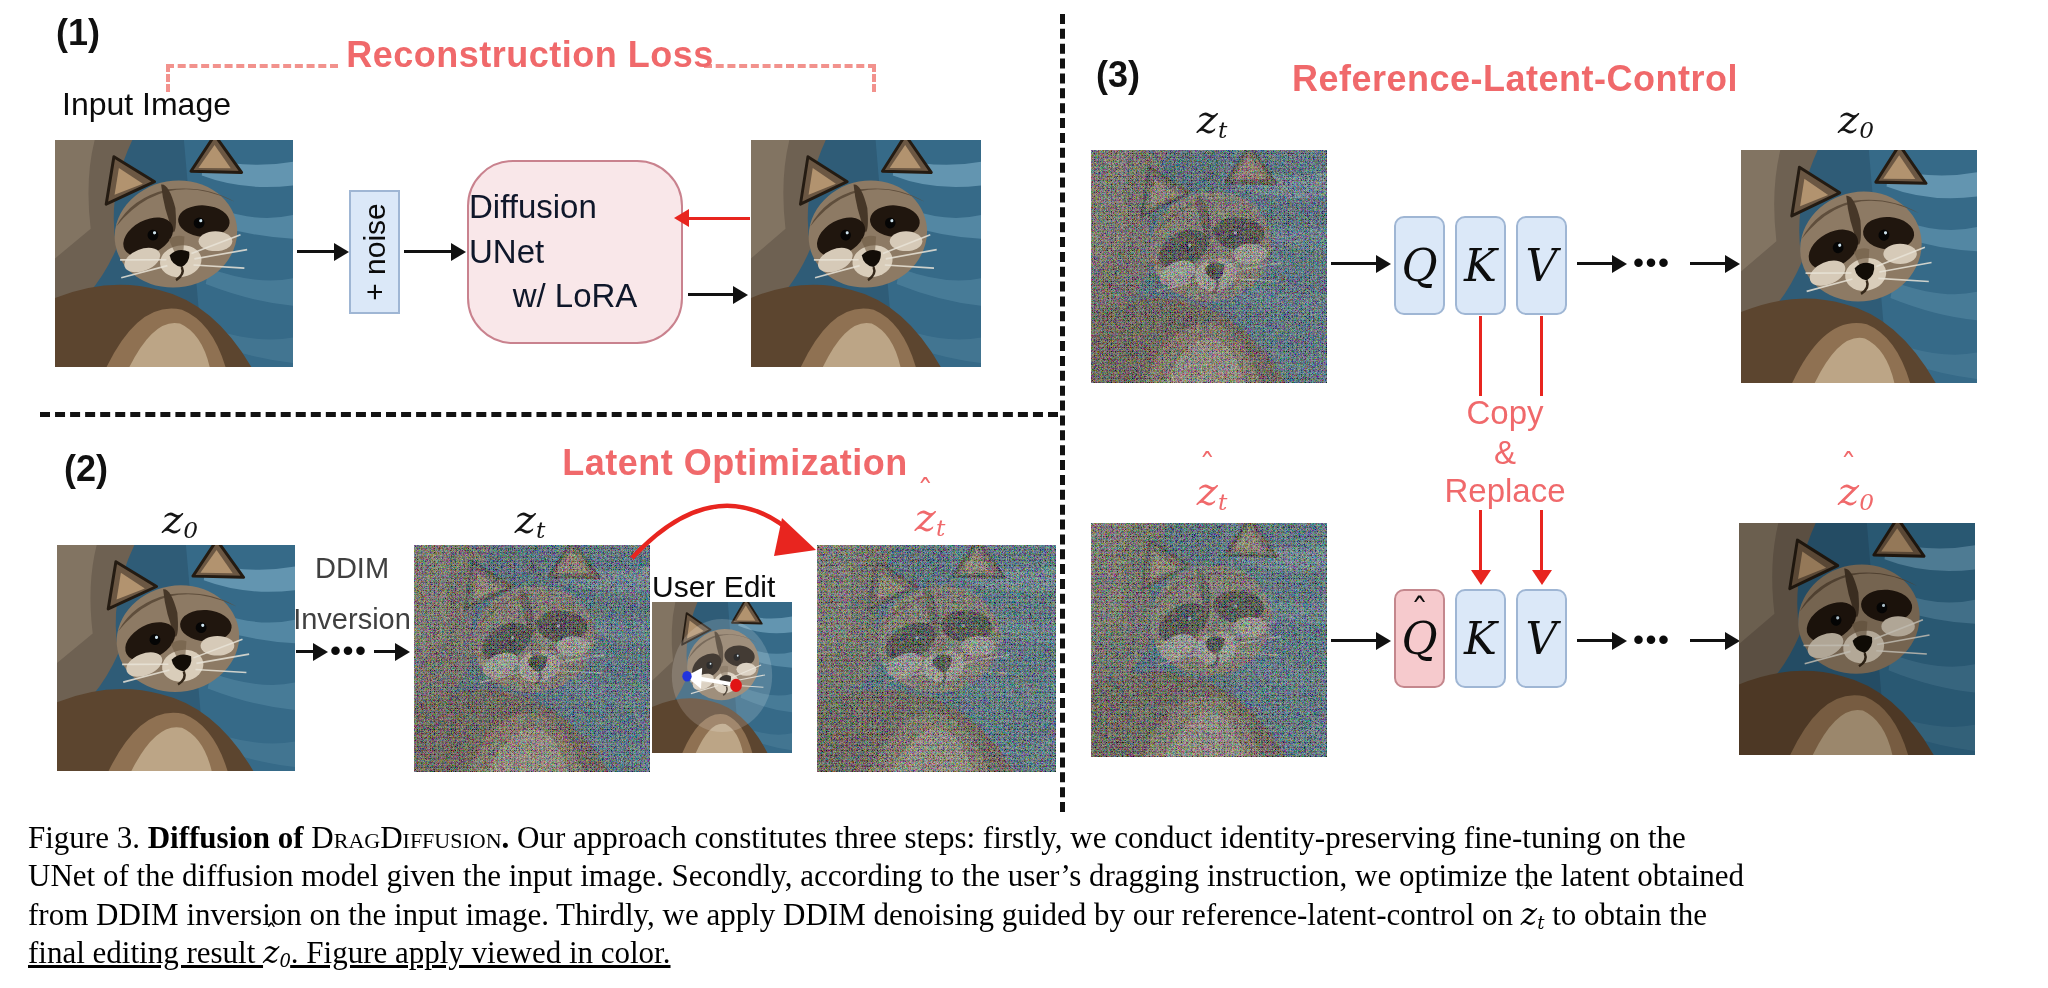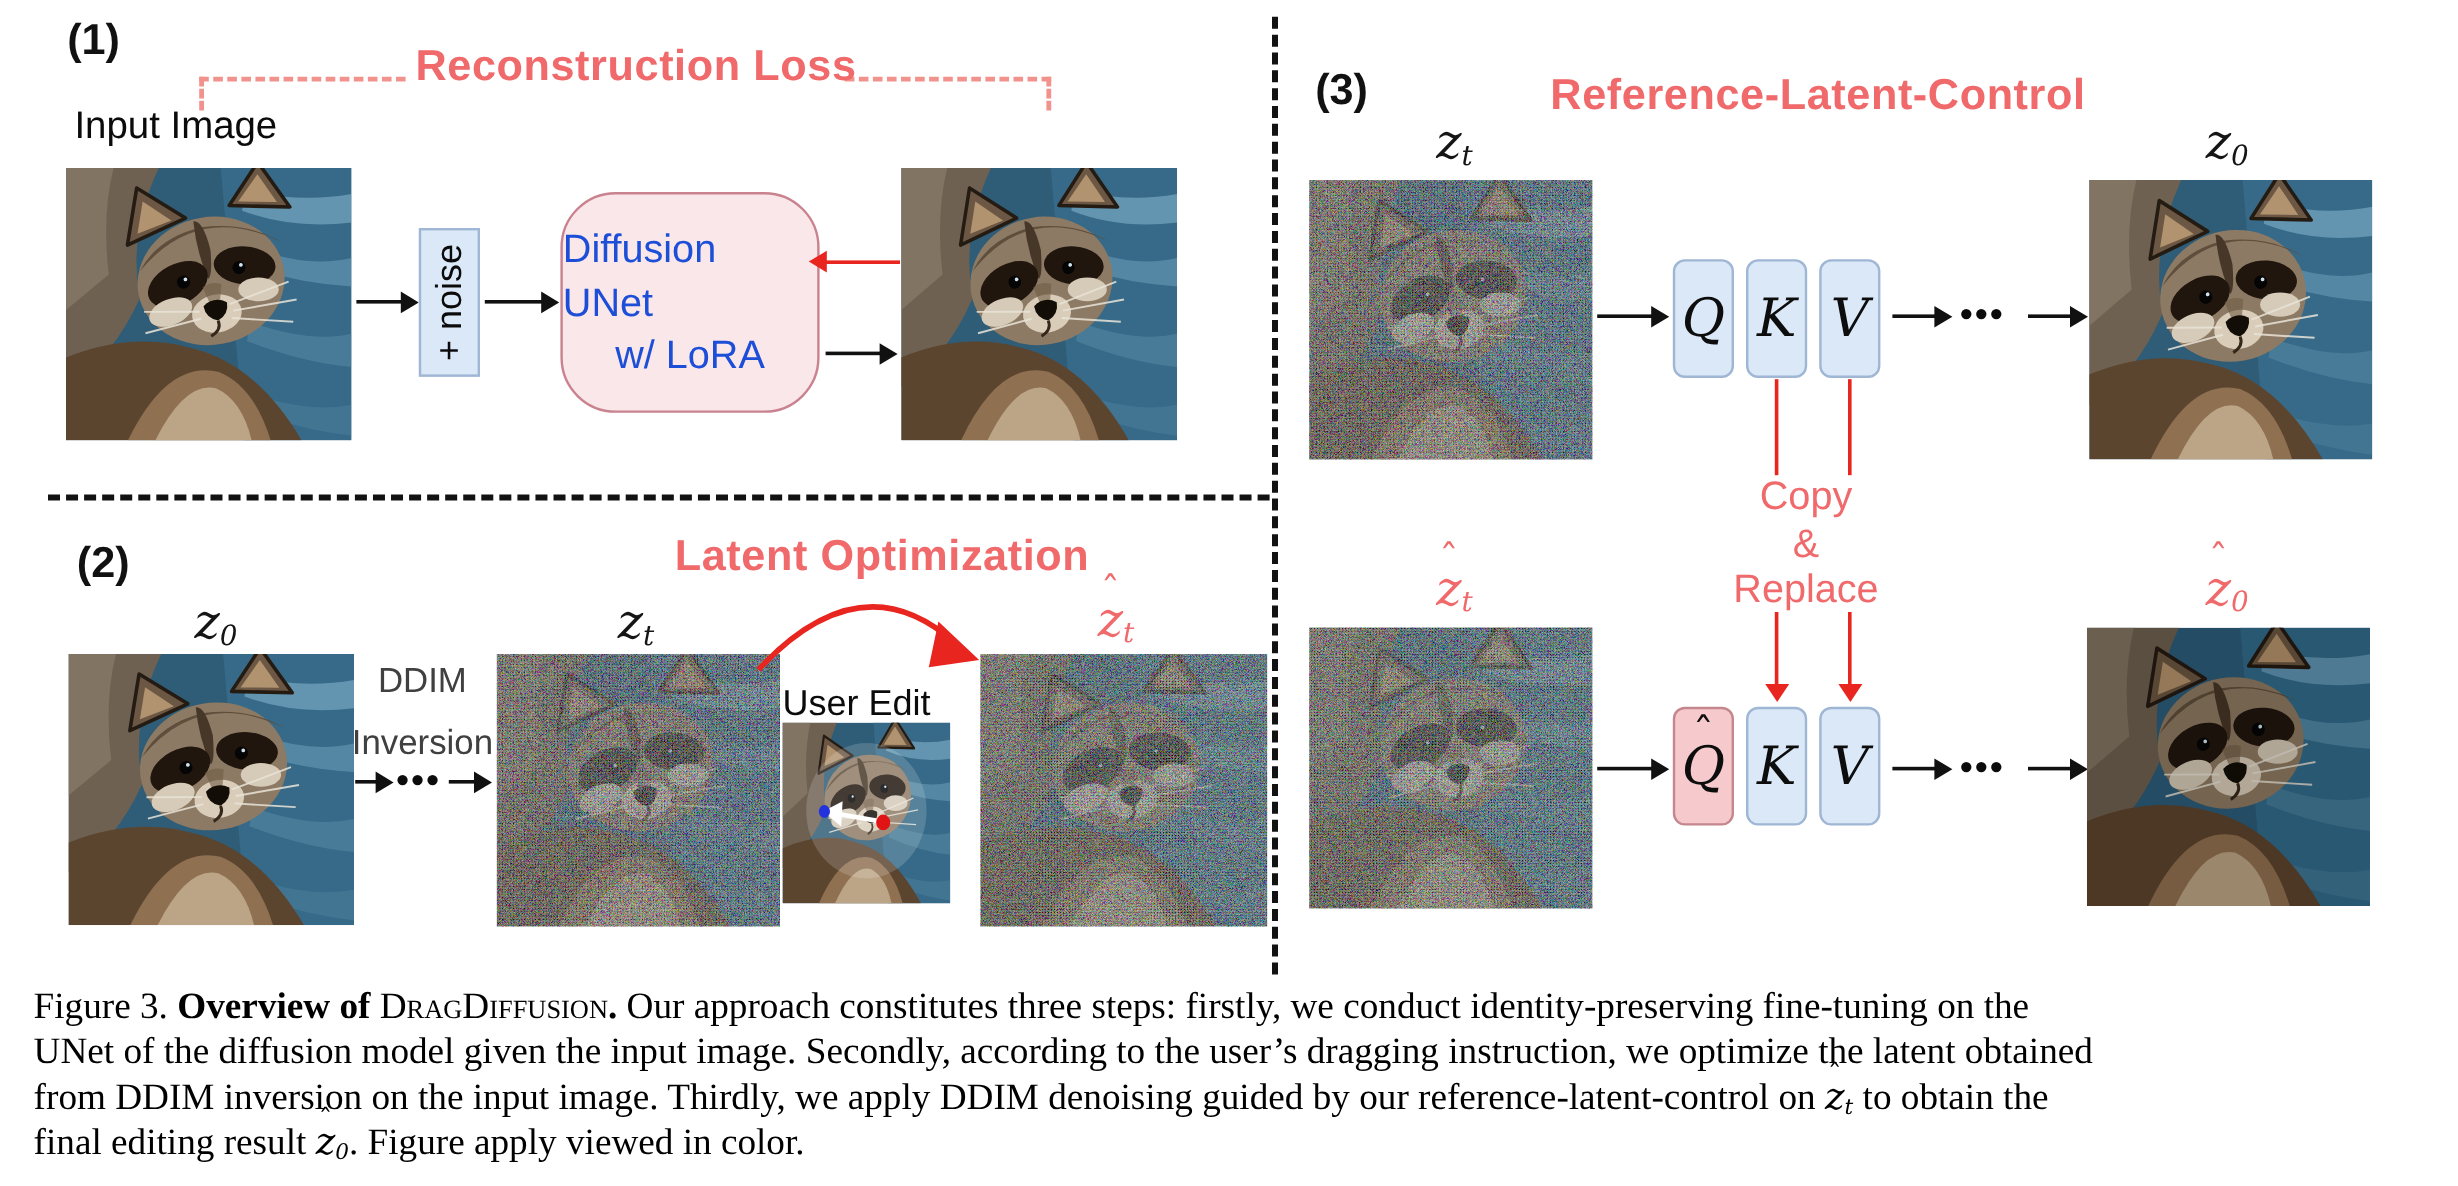--- a/index.html
+++ b/index.html
@@ -22,21 +22,21 @@
   
   .qkv{width:51px;height:99px;border-radius:10px;background:var(--blue_fill,#DBE8F8);
        border:2px solid var(--blue_border,#9FB6D4);display:flex;align-items:center;justify-content:center;
        font-family:"DejaVu Serif",serif;font-style:italic;font-size:44px;color:#0d0d0d;box-sizing:border-box;}
   .qkv.pink{background:var(--qhat_fill,#F6CACD);border-color:var(--qhat_border,#C4878D);}
   .noise-box{width:51px;height:124px;background:var(--blue_fill,#DBE8F8);border:2px solid var(--blue_border,#9FB6D4);
        display:flex;align-items:center;justify-content:center;box-sizing:border-box;}
   .noise-box span{transform:rotate(-90deg);white-space:nowrap;font-size:30px;color:#0b0b0b;}
   .unet-box{width:216px;height:184px;border-radius:46px;background:var(--unet_fill,#F9E7E9);
        border:2.5px solid var(--unet_border,#C9828E);display:flex;flex-direction:column;align-items:center;
-       justify-content:center;font-size:33px;color:#1d4ed8;line-height:1.35;box-sizing:border-box;}
+       justify-content:center;font-size:33px;color:#0f172a;line-height:1.35;box-sizing:border-box;}
   
   .arr{position:absolute;height:3px;background:var(--ink,#111);}
   .arr::after{content:"";position:absolute;right:-14px;top:50%;transform:translateY(-50%);
        border-left:15px solid var(--ink,#111);border-top:9px solid transparent;border-bottom:9px solid transparent;}
   .arr.point-left::after{display:none;}
   .arr.point-left::before{content:"";position:absolute;left:-14px;top:50%;transform:translateY(-50%);
        border-right:15px solid var(--ink,#111);border-top:9px solid transparent;border-bottom:9px solid transparent;}
   .arr.red-line{background:var(--red,#E8251F);height:2.5px;}
   .arr.red-line.point-left::before{border-right-color:var(--red,#E8251F);}
   .vred{position:absolute;width:3px;background:var(--red,#E8251F);}
@@ -278,25 +278,25 @@
 
   <div class="arr" style="left:1577px;top:639px;width:36px;"></div>
   <div class="abs dots" style="left:1627px;top:623px;width:50px;">•••</div>
   <div class="arr" style="left:1690px;top:639px;width:36px;"></div>
 
   <svg class="ph" viewBox="0 0 240 230" preserveAspectRatio="none" style="left:1739px;top:523px;width:236px;height:232px;filter:brightness(0.82) saturate(1.08);">
     <use href="#raccoon-art" width="240" height="230"></use>
   </svg>
 
   <div class="cap" style="top:820px;">
-    <span>Figure 3. </span><span class="b">Overview of </span><span class="sc">DragDiffusion</span><span class="b">. </span><span>Our approach constitutes three steps: firstly, we conduct identity-preserving fine-tuning on the</span>
+    <span>Figure 3. </span><span class="b">Diffusion of </span><span class="sc">DragDiffusion</span><span class="b">. </span><span>Our approach constitutes three steps: firstly, we conduct identity-preserving fine-tuning on the</span>
   </div>
   <div class="cap" style="top:858px;">
     <span>UNet of the diffusion model given the input image. Secondly, according to the user’s dragging instruction, we optimize the latent obtained</span>
   </div>
   <div class="cap" style="top:896px;">
     <span>from DDIM inversion on the input image. Thirdly, we apply DDIM denoising guided by our reference-latent-control on </span><span class="cap-math"><span class="mwrap"><span class="mhat">ˆ</span><span>z</span></span><span class="msub">t</span></span><span> to obtain the</span>
   </div>
-  <div class="cap" style="top:934px;">
+  <div class="cap" style="top:934px;text-decoration:underline;">
     <span>final editing result </span><span class="cap-math"><span class="mwrap"><span class="mhat">ˆ</span><span>z</span></span><span class="msub">0</span></span><span>. Figure apply viewed in color.</span>
   </div>
 
 </div>
 
 </body></html>

